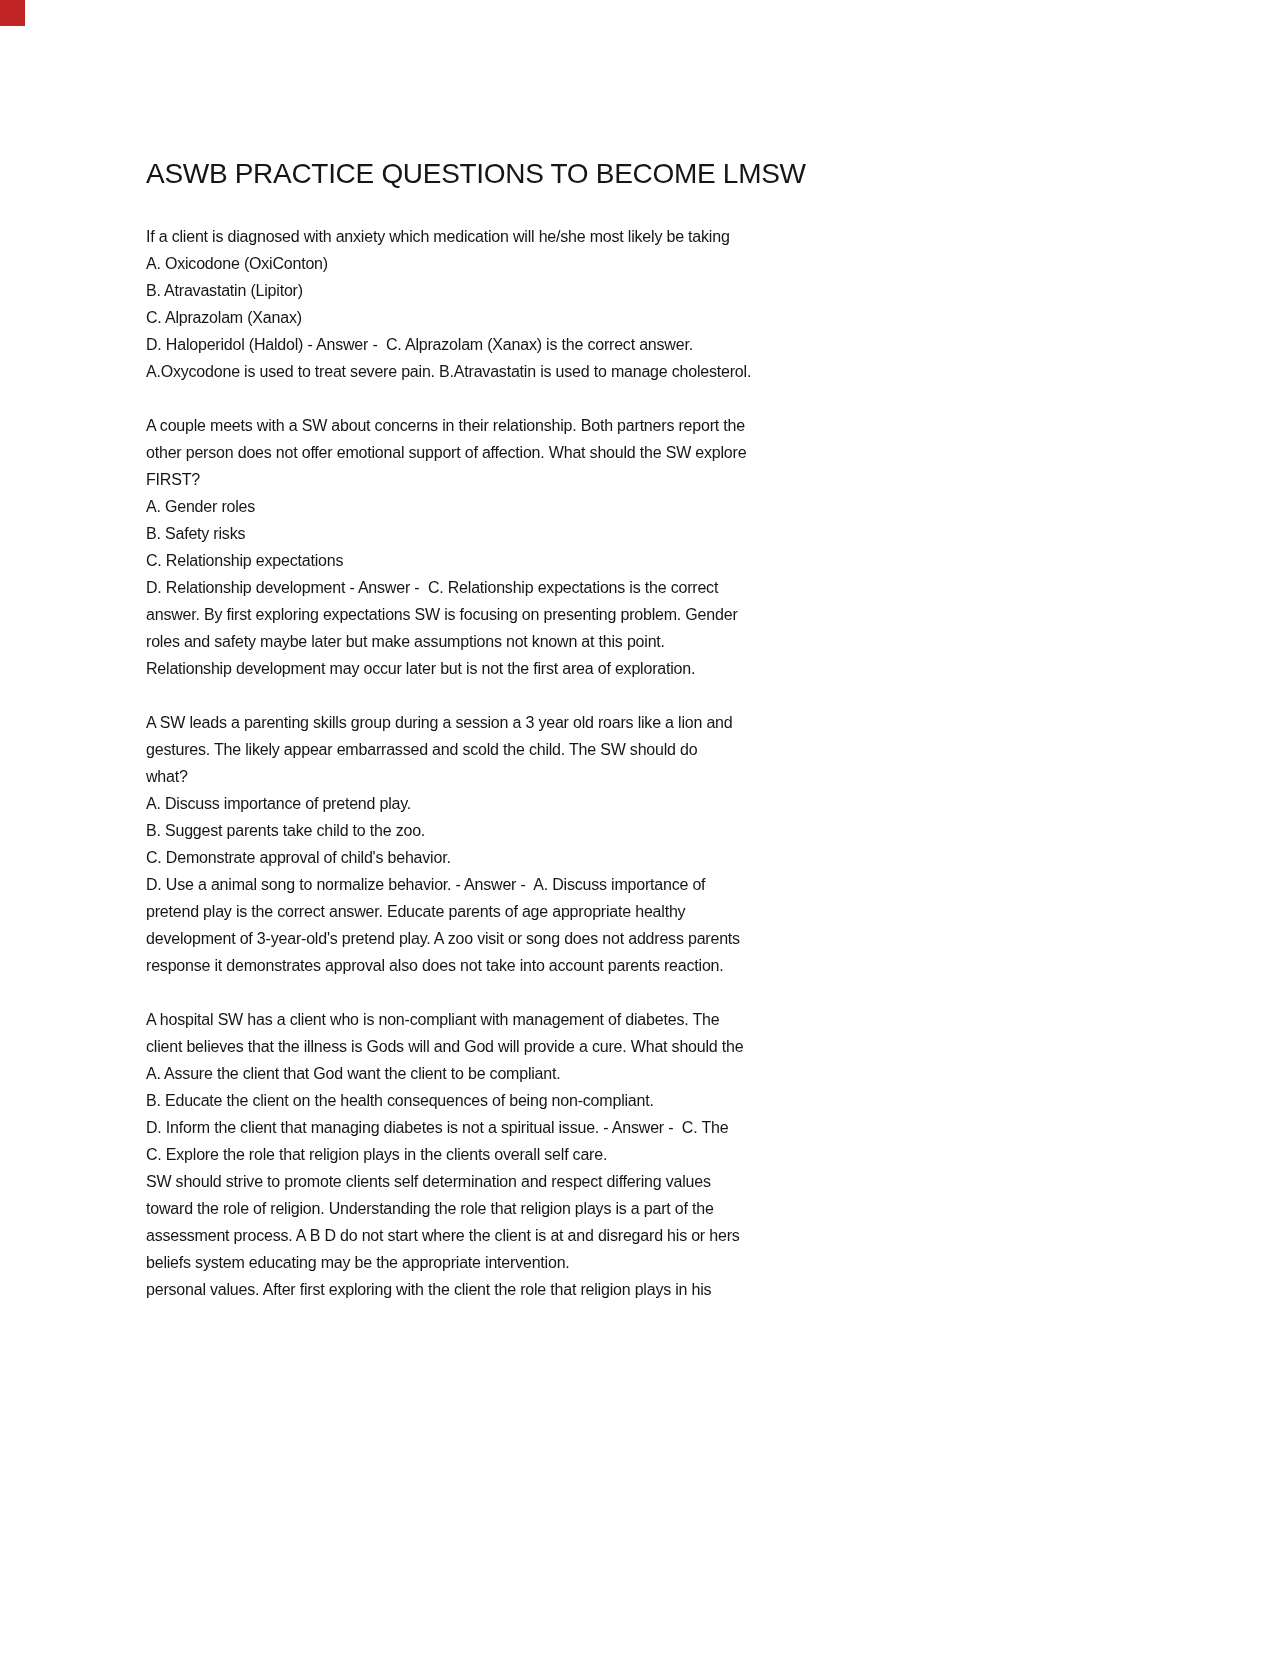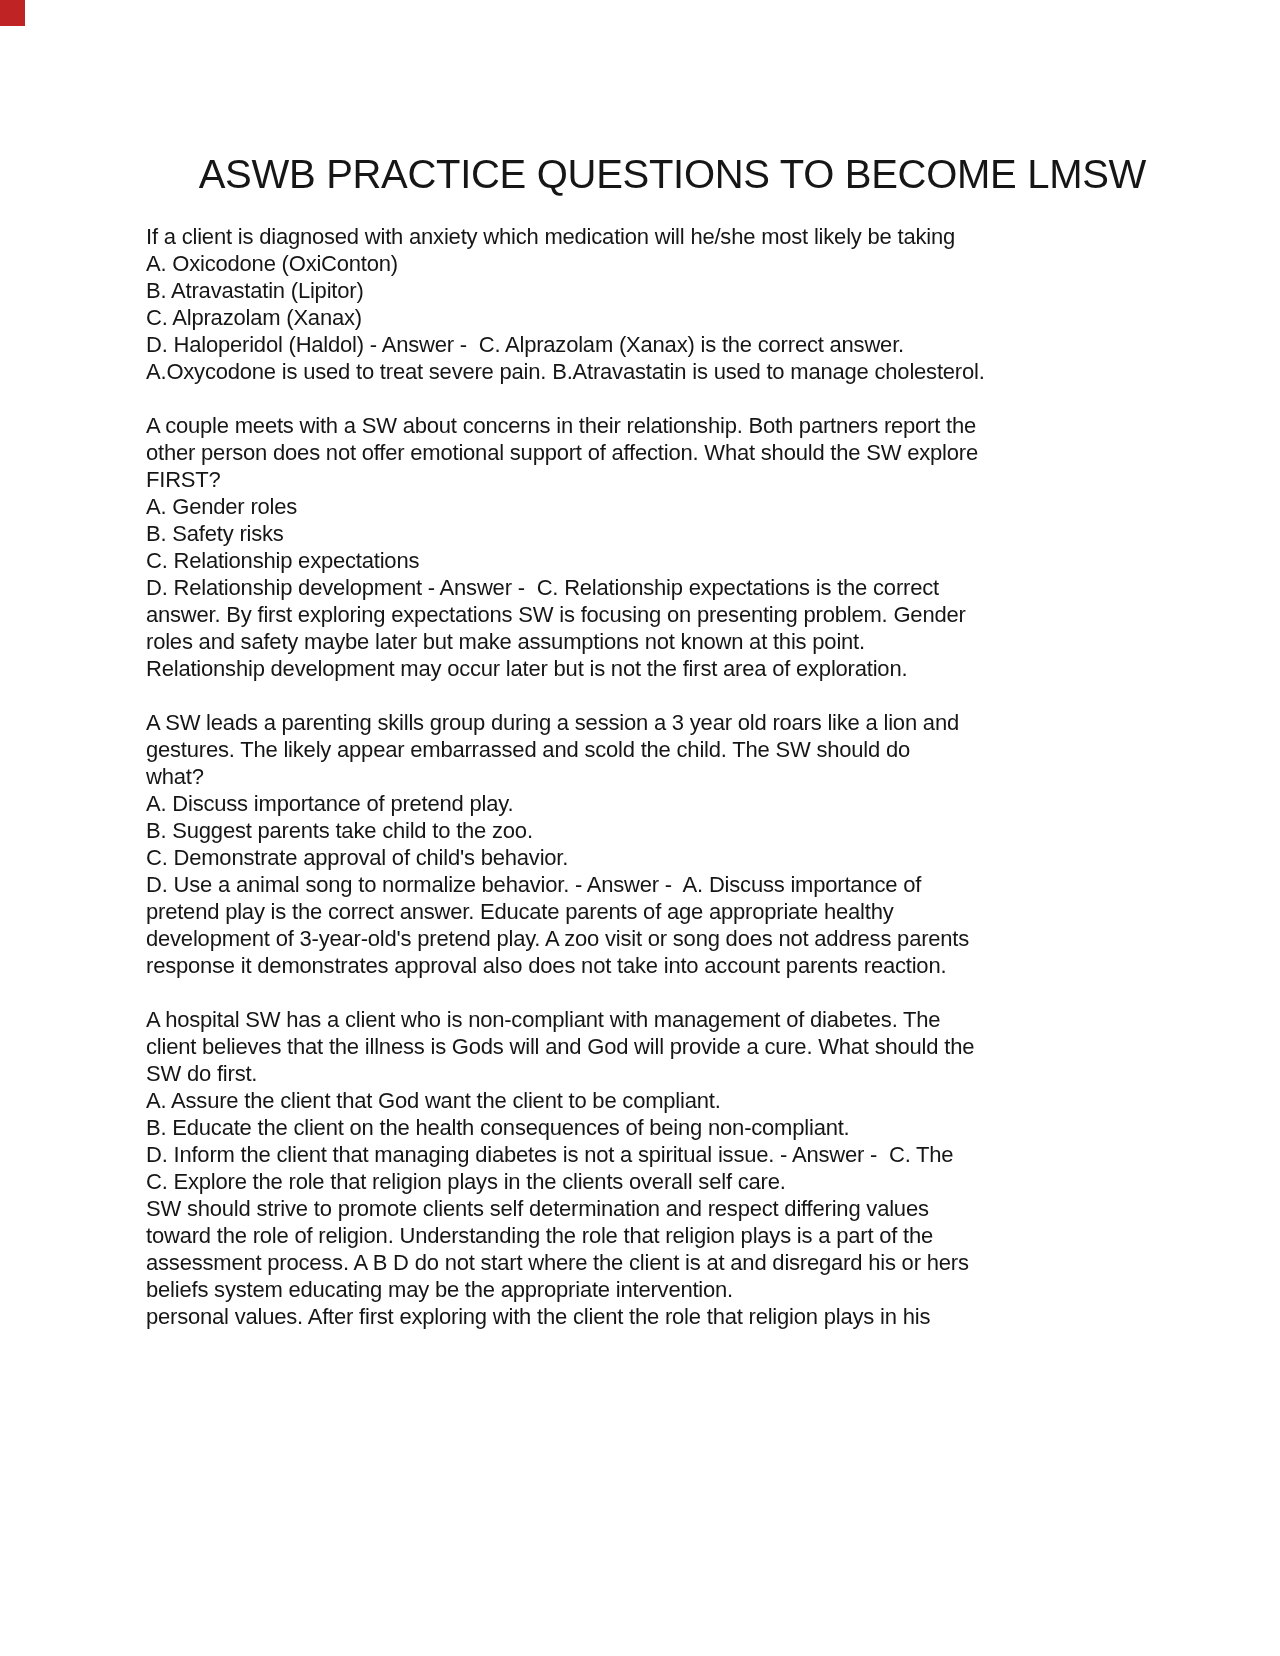--- a/index.html
+++ b/index.html
@@ -22,36 +22,35 @@
     width: 25px;
     height: 26px;
   }
   .content {
     position: absolute;
     left: 146px;
     top: 156px;
     width: 1000px;
   }
   h1.doc-title {
-    font-size: 40px;
+    font-size: 28px;
     font-weight: 400;
     line-height: 36px;
     margin: 0 0 31px 0;
     white-space: nowrap;
     letter-spacing: -0.3px;
-    text-align: right;
   }
   .question-block {
     margin: 0 0 27px 0;
   }
   .question-block:last-child {
     margin-bottom: 16px;
   }
   .line {
-    font-size: 22px;
+    font-size: 16px;
     line-height: 27px;
     white-space: pre;
     letter-spacing: -0.2px;
   }
 </style>
 </head>
 <body style="background: rgb(255, 255, 255); color: rgb(22, 22, 22);">
 
 <main>
   <div class="corner-marker" style="background: rgb(191, 35, 35);"></div>
@@ -86,21 +85,20 @@
           <div class="line">B. Suggest parents take child to the zoo.</div>
           <div class="line">C. Demonstrate approval of child's behavior.</div>
           <div class="line">D. Use a animal song to normalize behavior. - Answer -  A. Discuss importance of</div>
           <div class="line">pretend play is the correct answer. Educate parents of age appropriate healthy</div>
           <div class="line">development of 3-year-old's pretend play. A zoo visit or song does not address parents</div>
           <div class="line">response it demonstrates approval also does not take into account parents reaction.</div>
         </div>
         <div class="question-block">
           <div class="line">A hospital SW has a client who is non-compliant with management of diabetes. The</div>
           <div class="line">client believes that the illness is Gods will and God will provide a cure. What should the</div>
-          <div class="line">SW do first.</div>
           <div class="line">A. Assure the client that God want the client to be compliant.</div>
           <div class="line">B. Educate the client on the health consequences of being non-compliant.</div>
           <div class="line">D. Inform the client that managing diabetes is not a spiritual issue. - Answer -  C. The</div>
           <div class="line">C. Explore the role that religion plays in the clients overall self care.</div>
           <div class="line">SW should strive to promote clients self determination and respect differing values</div>
           <div class="line">toward the role of religion. Understanding the role that religion plays is a part of the</div>
           <div class="line">assessment process. A B D do not start where the client is at and disregard his or hers</div>
           <div class="line">beliefs system educating may be the appropriate intervention.</div>
           <div class="line">personal values. After first exploring with the client the role that religion plays in his</div>
         </div>

